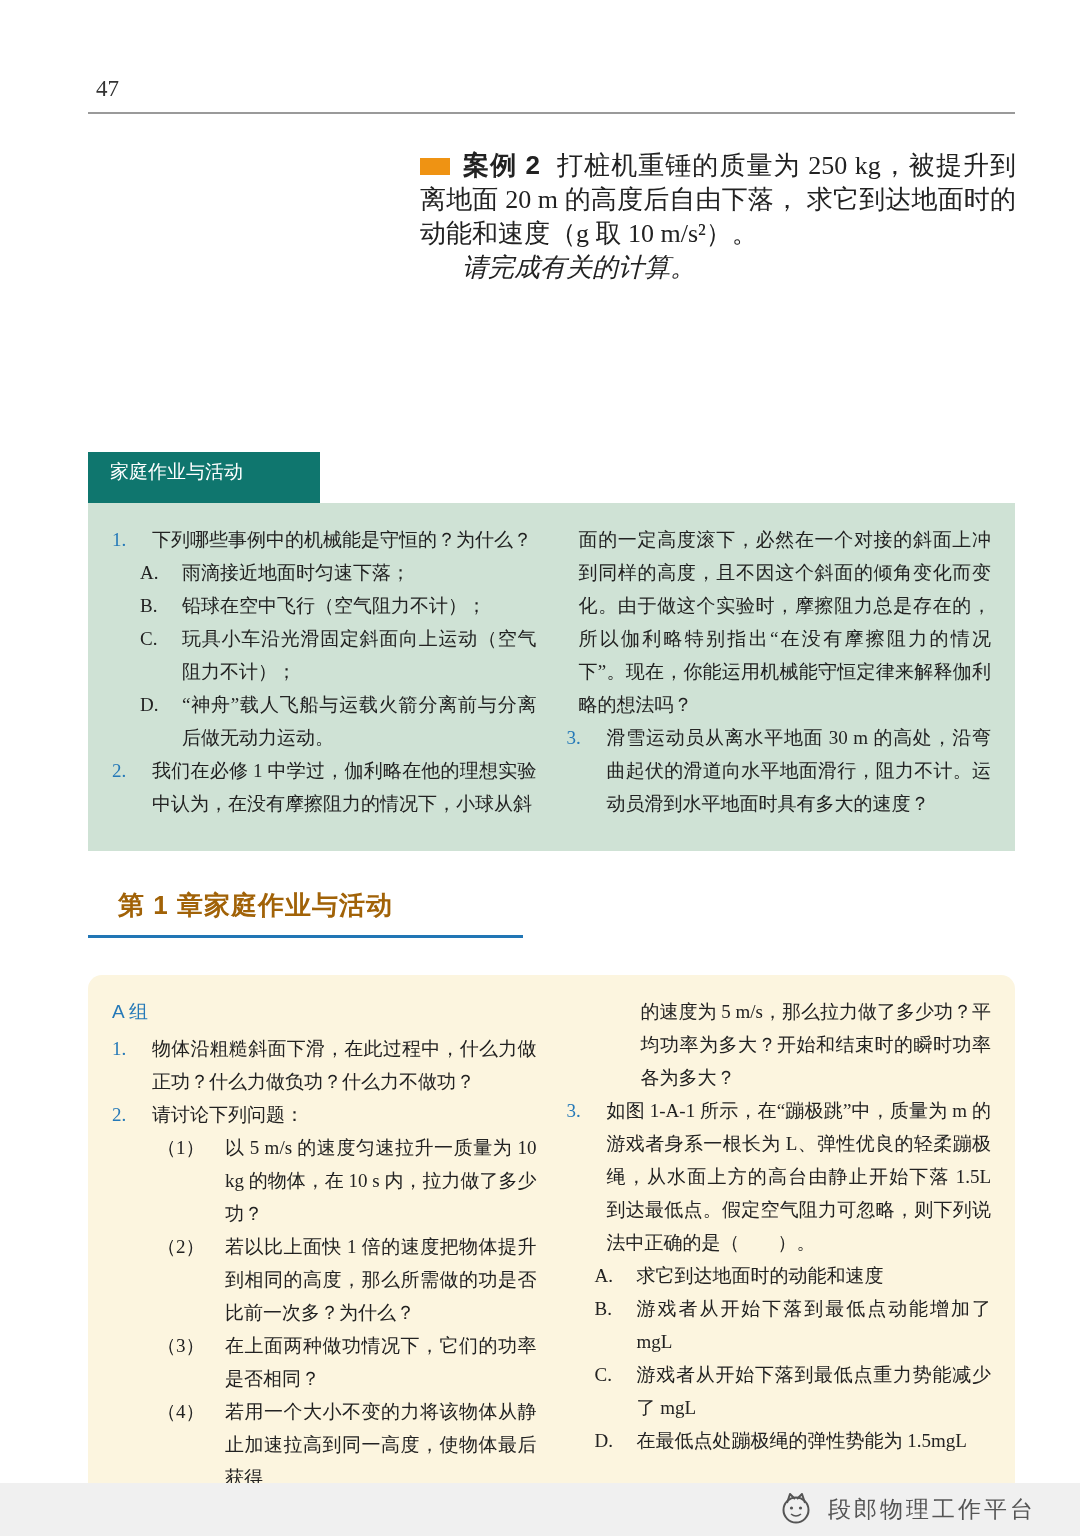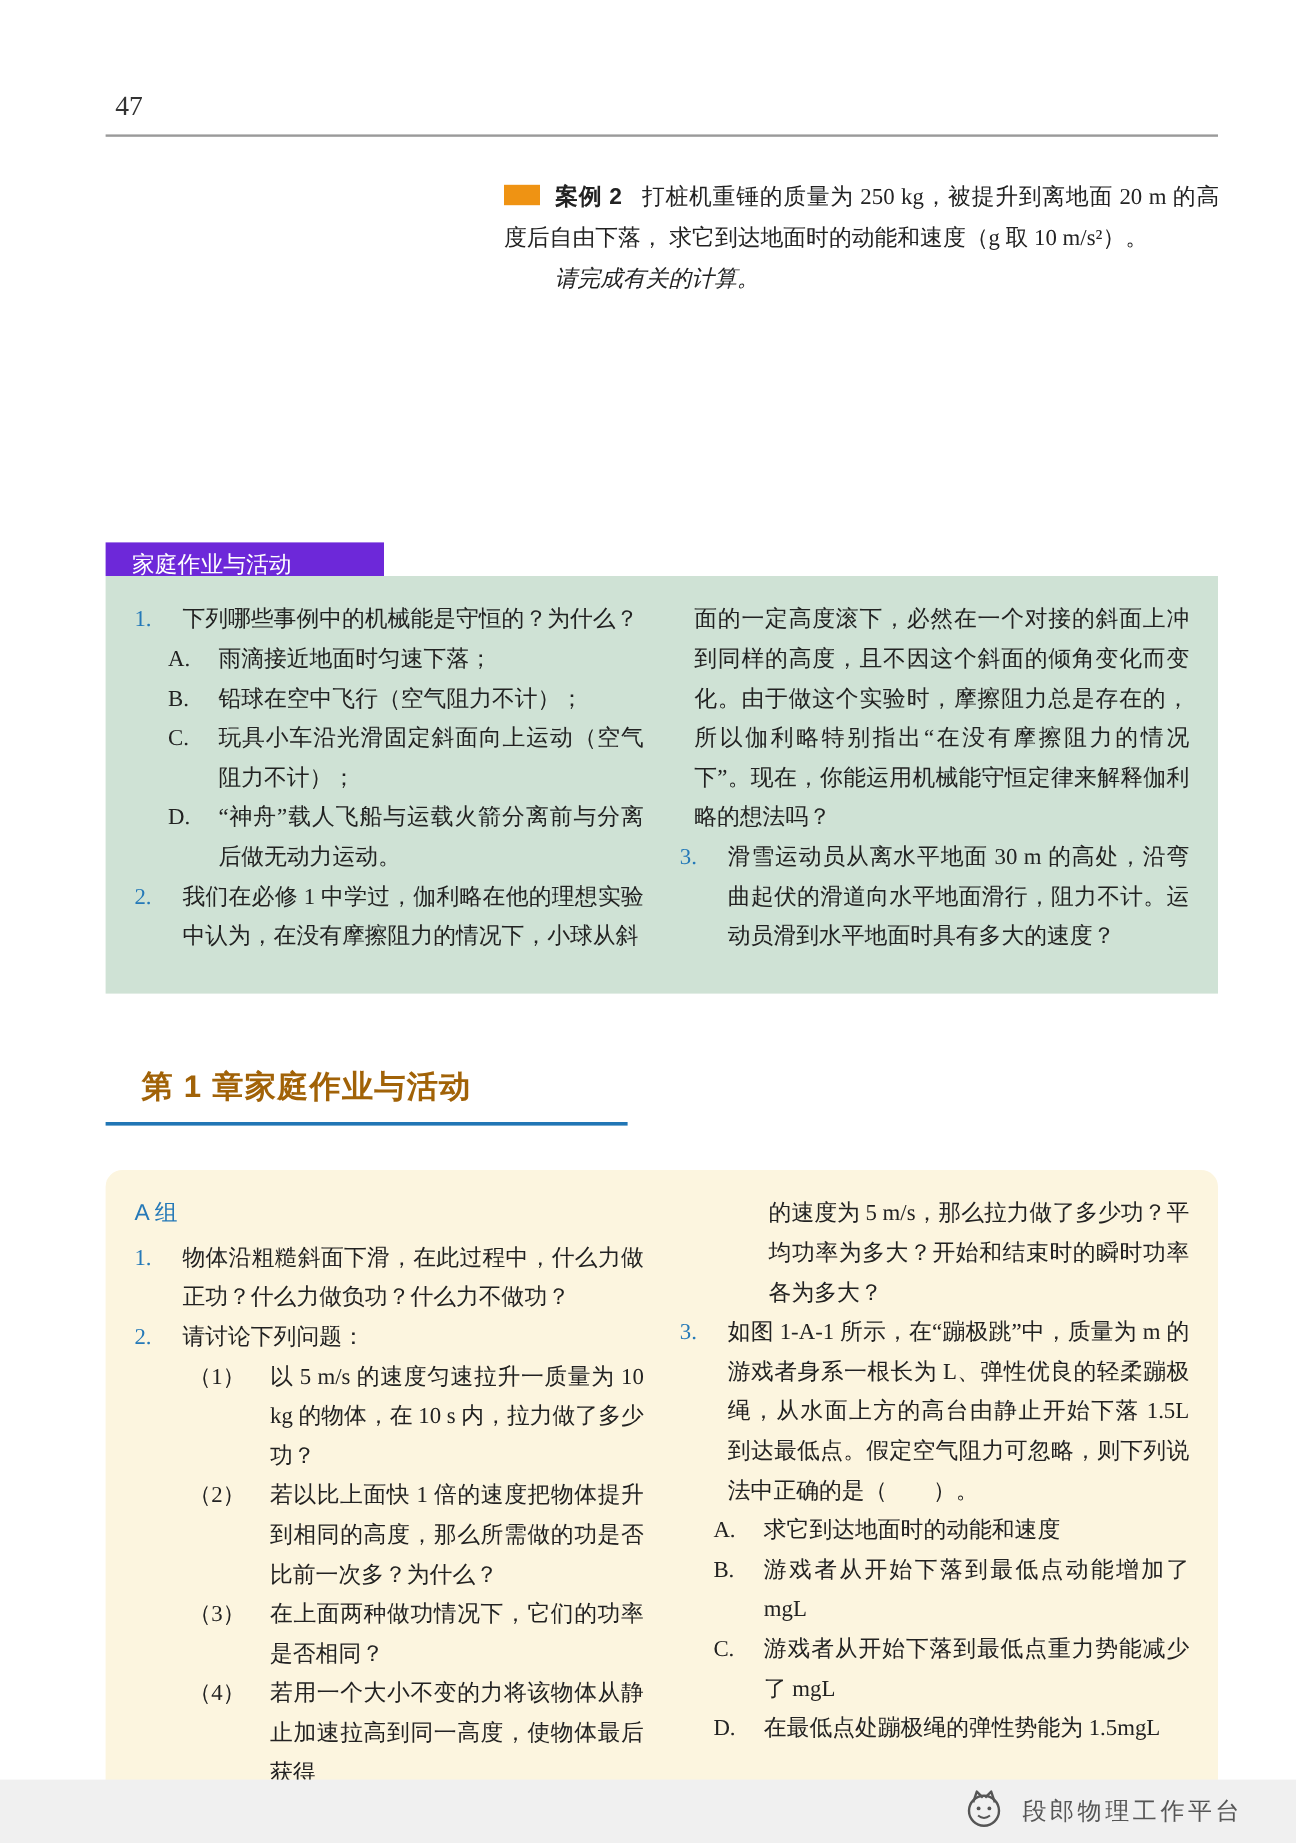--- a/index.html
+++ b/index.html
@@ -11,31 +11,31 @@
     color:#222222;
     overflow:hidden;
   }
 
   
   .page-num { position:absolute; left:96px; top:76px; font-size:23px; color:#333; }
   .top-rule { position:absolute; left:88px; top:112px; width:927px; border-top:2px solid #9a9a9a; }
 
   
   .case-block { position:absolute; left:420px; top:148px; width:596px;
-                font-size:19px; line-height:34px; text-align:justify; }
+                font-size:26px; line-height:34px; text-align:justify; }
   .case-para { margin:0; }
   .marker { display:inline-block; background:#ef9313; vertical-align:-1px; margin-right:12px; }
   .marker.large { width:30px; height:17px; }
   .marker.small { width:19px; height:17px; }
   .case-label { font-family:"Liberation Sans","DejaVu Sans",sans-serif; font-weight:bold; margin-right:16px; }
   .prompt-line { padding-left:42px; font-style:italic; }
 
   
   .hw-wrap { position:absolute; left:88px; top:452px; width:927px; }
-  .hw-tab { width:232px; height:28px; background:#6d28d9; color:#fff;
+  .hw-tab { width:232px; height:51px; background:#0f766e; color:#fff;
             font-family:"Liberation Sans","DejaVu Sans",sans-serif;
             font-size:19px; line-height:40px; padding-left:22px; }
   .hw-body { background:#cfe2d5; padding:20px 24px 18px 24px; display:flex; gap:30px; min-height:348px; }
 
   .col { flex:1; font-size:19px; line-height:33px; text-align:justify; }
 
   .qitem { display:flex; }
   .qnum { flex:0 0 28px; }
   .qnum.blue { color:#2579b8; }
   .qtext { flex:1;margin-left:12px; }
@@ -55,21 +55,21 @@
   
   .ga-box { position:absolute; left:88px; top:975px; width:927px; min-height:467px;
             background:#fcf5df; padding:20px 24px 18px 24px;border-radius:14px; }
   .ga-columns { display:flex; gap:30px; }
   .ga-title { color:#2579b8; font-family:"Liberation Sans","DejaVu Sans",sans-serif;
               font-size:19px; line-height:33px; margin-bottom:4px; }
 
   
   .footer { position:absolute; left:0; bottom:0; width:1080px; height:53px; background:#f0f0f0;
             display:flex; align-items:center; justify-content:flex-end; padding-right:44px; gap:14px; }
-  .footer-text { font-size:20px; color:#555; letter-spacing:3px;
+  .footer-text { font-size:23px; color:#555; letter-spacing:3px;
                  font-family:"Liberation Sans","DejaVu Sans",sans-serif; }
 </style>
 </head>
 <body>
 
 <div class="page-num">47</div>
 <div class="top-rule"></div>
 
 <div class="case-block">
   <p class="case-para">

